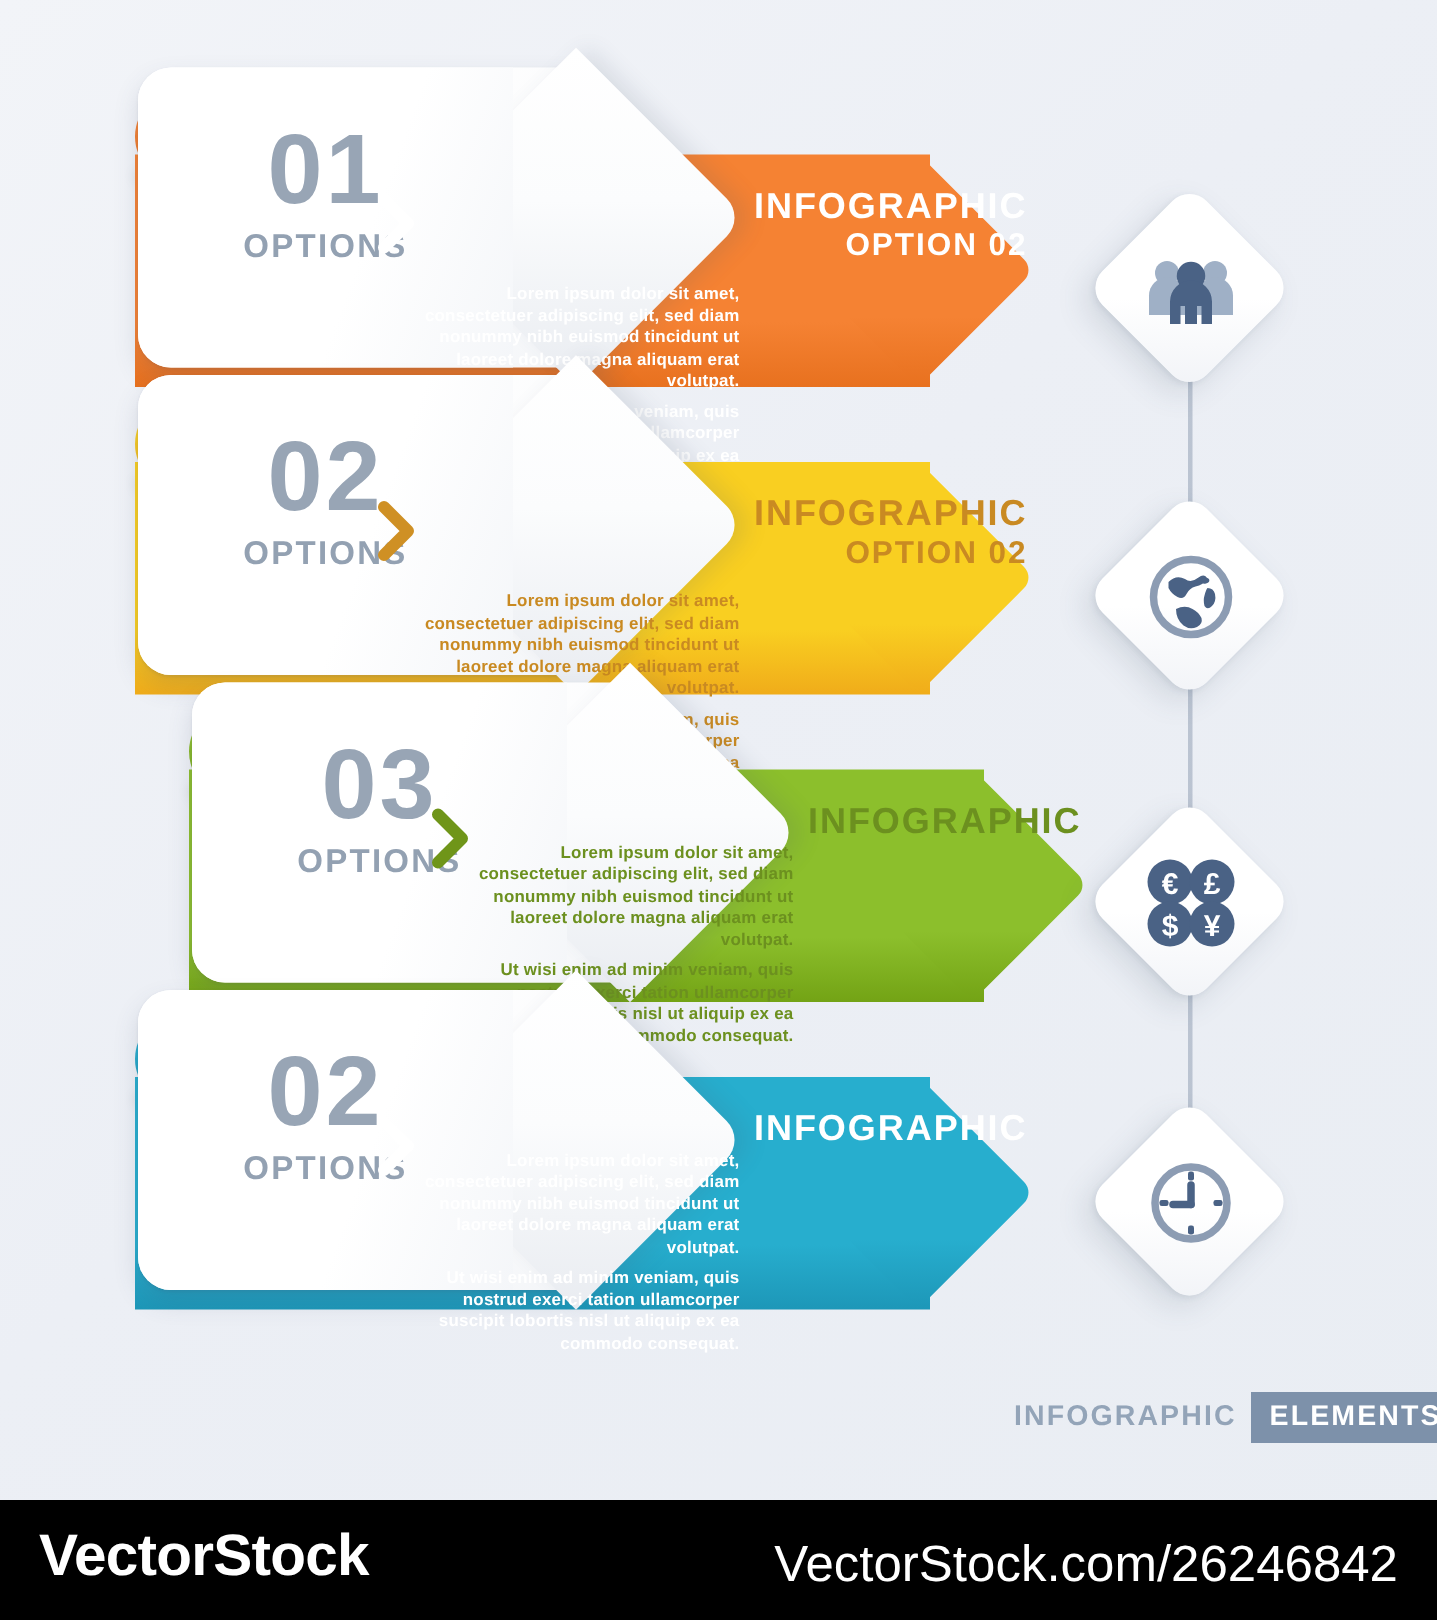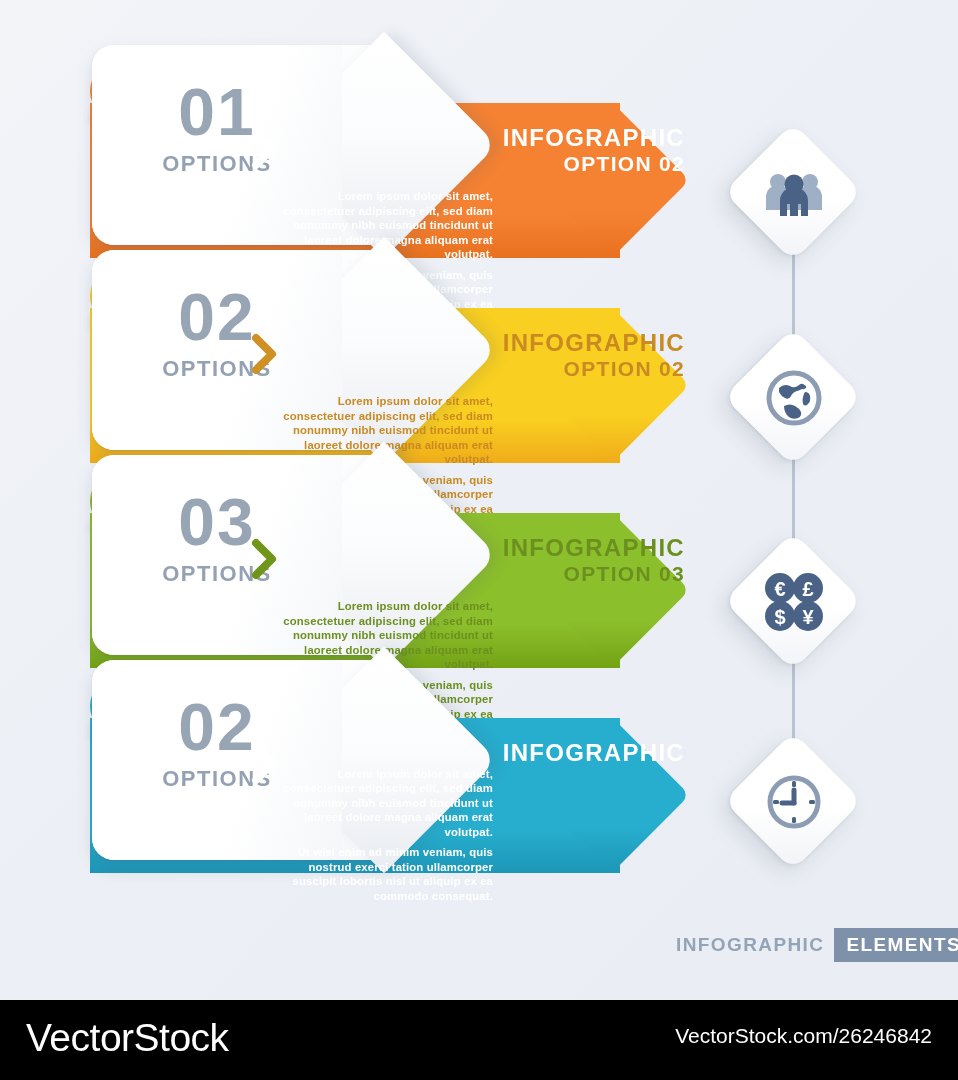--- a/index.html
+++ b/index.html
@@ -88,23 +88,23 @@
 
   
   #badge{position:absolute;left:676px;top:928px;display:flex;align-items:stretch;}
   #badge .t1{font-size:19px;font-weight:700;letter-spacing:1.4px;color:#93a4b8;
     padding:6px 10px 6px 0;}
   #badge .t2{font-size:19px;font-weight:700;letter-spacing:1.4px;color:#ffffff;
     background:#7d91aa;padding:6px 12px;}
 
   
   #wm{position:absolute;left:0;top:1000px;width:958px;height:80px;background:#000;}
-  #wm .l{position:absolute;left:26px;top:16px;color:#fff;font-size:39px;font-weight:400;
+  #wm .l{position:absolute;left:26px;top:16px;color:#fff;font-size:39px;font-weight:700;
     letter-spacing:-.5px;font-family:"Liberation Sans",sans-serif;}
-  #wm .r{position:absolute;right:26px;top:24px;color:#fff;font-size:21px;font-weight:400;}
+  #wm .r{position:absolute;right:26px;top:24px;color:#fff;font-size:34px;font-weight:400;}
 </style>
 </head>
 <body style="background: rgb(238, 241, 246);">
 
 <div id="stage">
   <div id="canvas">
 
     <div class="dia-line" style="background: linear-gradient(rgb(178, 188, 203), rgb(178, 188, 203));"></div>
 
     <div class="row" id="row0" style="top:45px;">
@@ -164,21 +164,21 @@
       <div class="band-txt">
         <div class="b-title" id="t1" style="color: rgb(201, 138, 34);">INFOGRAPHIC</div>
         <div class="b-sub" id="s1" style="color: rgb(201, 138, 34);">OPTION 02</div>
         <div class="b-para" id="p1" style="color: rgb(201, 138, 34);">
           <p>Lorem ipsum dolor sit amet, consectetuer adipiscing elit, sed diam nonummy nibh euismod tincidunt ut laoreet dolore magna aliquam erat volutpat.</p>
           <p>Ut wisi enim ad minim veniam, quis nostrud exerci tation ullamcorper suscipit lobortis nisl ut aliquip ex ea commodo consequat.</p>
         </div>
       </div>
     </div>
 
-    <div class="row" id="row2" style="top:455px;">
+    <div class="row" id="row2" style="top:455px;margin-left:36px;">
       <div class="stub-shadow"></div>
       <div class="stub" id="stub2" style="background: linear-gradient(rgb(115, 163, 21) 0%, rgb(140, 191, 44) 40%, rgb(115, 163, 21) 100%);"></div>
       <div class="band">
         <div class="body" id="bandbody2" style="background: linear-gradient(rgb(140, 191, 44) 0%, rgb(140, 191, 44) 72%, rgb(115, 163, 21) 100%);"></div>
         <div class="tip">
             <i id="bandtip2" style="background: linear-gradient(135deg, rgb(140, 191, 44) 0%, rgb(140, 191, 44) 70%, rgb(115, 163, 21) 100%);"></i>
           </div>
       </div>
       <div class="tab">
         <div class="point"></div>
@@ -188,21 +188,20 @@
           <div class="tab-lbl" style="color: rgb(147, 161, 178);">OPTIONS</div>
         </div>
       </div>
       <div class="chev">
         <svg width="30" height="44" viewBox="0 0 30 44">
             <path id="chp2" d="M6 6 L22 22 L6 38" fill="none" stroke="#6f9519" stroke-width="8" stroke-linecap="round" stroke-linejoin="round"></path>
           </svg>
       </div>
       <div class="band-txt">
         <div class="b-title" id="t2" style="color: rgb(108, 144, 31);">INFOGRAPHIC</div>
-        <div class="b-sub" id="s2" style="color: rgb(108, 144, 31);">OPTION 03</div>
         <div class="b-para" id="p2" style="color: rgb(108, 144, 31);">
           <p>Lorem ipsum dolor sit amet, consectetuer adipiscing elit, sed diam nonummy nibh euismod tincidunt ut laoreet dolore magna aliquam erat volutpat.</p>
           <p>Ut wisi enim ad minim veniam, quis nostrud exerci tation ullamcorper suscipit lobortis nisl ut aliquip ex ea commodo consequat.</p>
         </div>
       </div>
     </div>
 
     <div class="row" id="row3" style="top:660px;">
       <div class="stub-shadow"></div>
       <div class="stub" id="stub3" style="background: linear-gradient(rgb(29, 151, 184) 0%, rgb(39, 174, 206) 40%, rgb(29, 151, 184) 100%);"></div>

